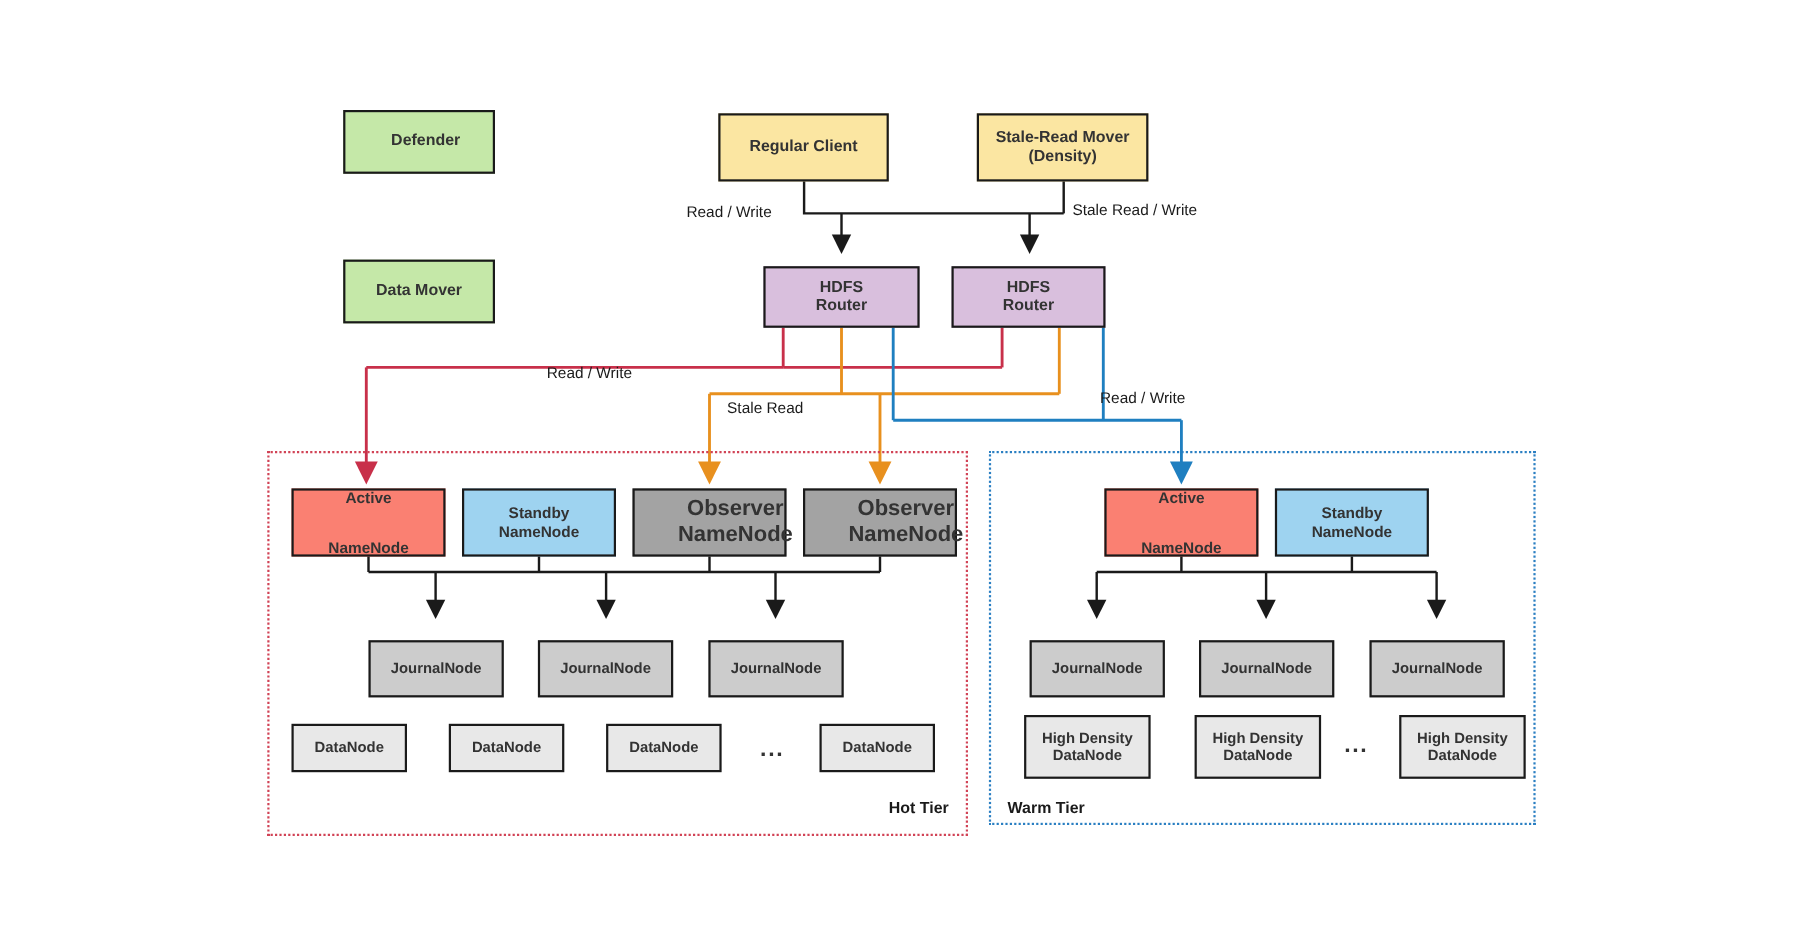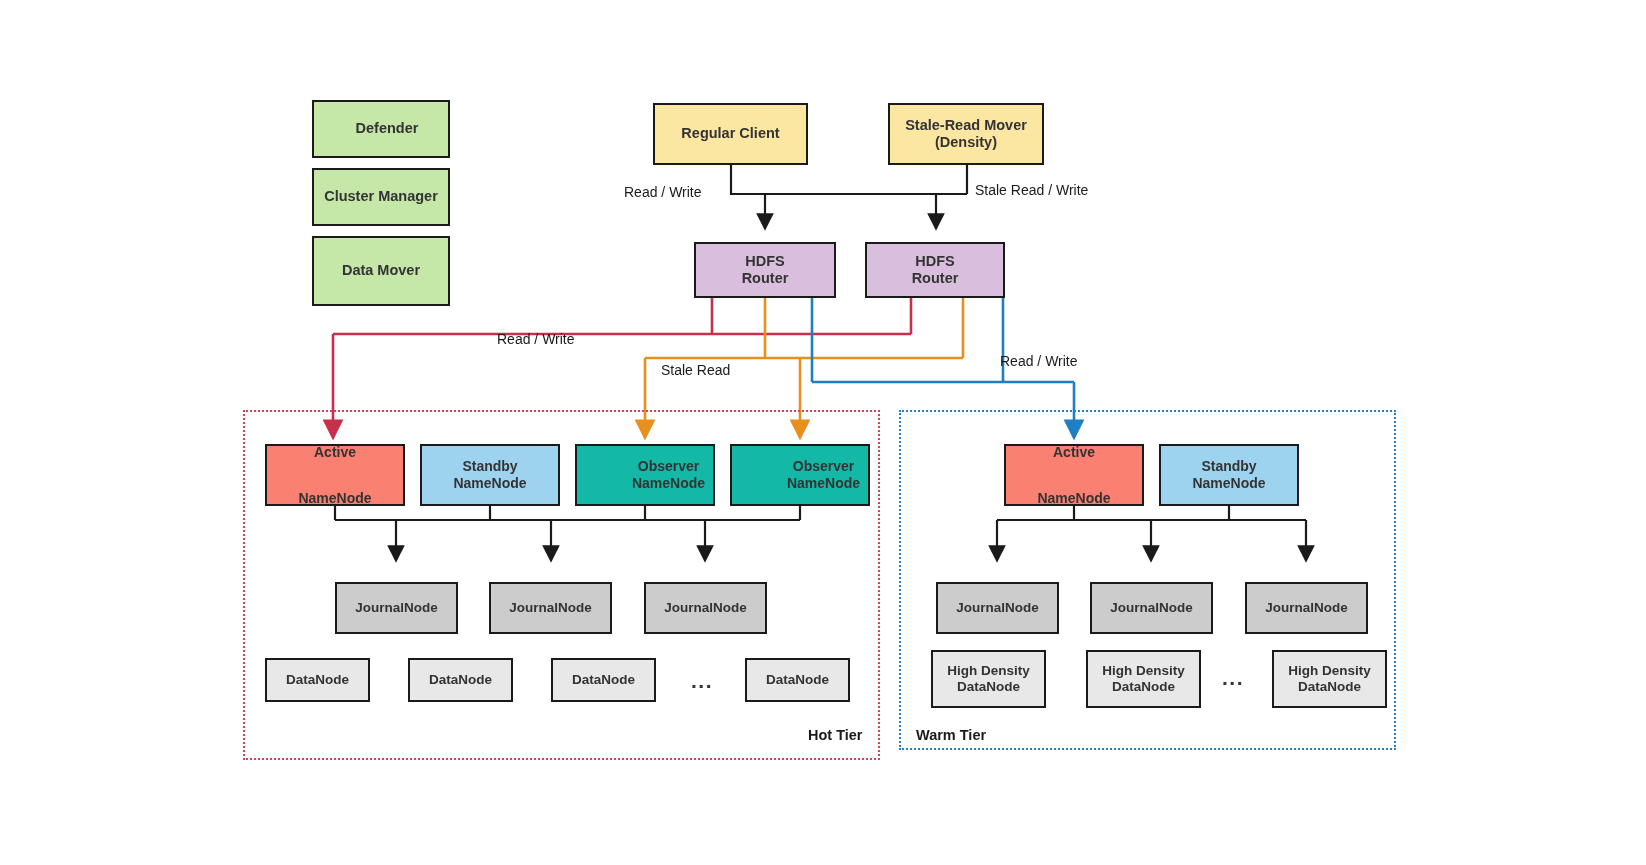--- a/index.html
+++ b/index.html
@@ -6,21 +6,21 @@
   body{font-family:"Liberation Sans",sans-serif;}
   #canvas{position:relative;width:1646px;height:865px;background:#ffffff;overflow:hidden;}
   .node{position:absolute;box-sizing:border-box;border:2px solid #1a1a1a;
         display:flex;align-items:center;justify-content:center;text-align:center;
         font-weight:bold;color:#333333;line-height:1.18;}
   .n-green{background:#c5e8a8;font-size:14.5px;}
   .n-yellow{background:#fbe6a2;font-size:14.5px;}
   .n-purple{background:#d9bfdd;font-size:14.5px;}
   .n-active{background:#fa8072;font-size:14px;gap:29px;}
   .n-standby{background:#9ed3f0;font-size:14px;}
-  .n-observer{background:#14b8a6;font-size:14px;padding-left:47px;}
+  .n-observer{background:#a3a3a3;font-size:20px;padding-left:47px;}
   .n-journal{background:#cccccc;font-size:13.5px;}
   .n-data{background:#e8e8e8;font-size:13.5px;}
   .tier{position:absolute;box-sizing:border-box;}
   .tier-hot{border:2px dotted #d14356;}
   .tier-warm{border:2px dotted #2a7fc2;}
   .tier-label{position:absolute;font-size:14.5px;font-weight:bold;color:#1a1a1a;white-space:nowrap;}
   .edge-label{position:absolute;font-size:14px;font-weight:normal;color:#1a1a1a;white-space:nowrap;}
   .ell{position:absolute;font-size:21px;font-weight:bold;color:#333333;letter-spacing:1.5px;}
   svg.wires{position:absolute;left:0;top:0;width:1646px;height:865px;overflow:visible;pointer-events:none;}
 </style>
@@ -93,24 +93,21 @@
       <path d="M997,520 L1306,520"></path>
       <path d="M997,520 L997,554" marker-end="url(#ah-black)"></path>
       <path d="M1151,520 L1151,554" marker-end="url(#ah-black)"></path>
       <path d="M1306,520 L1306,554" marker-end="url(#ah-black)"></path>
     </g>
   </svg>
 
   <div class="node n-green" style="left:312px;top:100px;width:138px;height:58px;padding-left:12px;">
     <span>Defender</span>
   </div>
-  <div class="node n-green" style="left:312px;top:168px;width:138px;height:58px;">
-    <span>Cluster Manager</span>
-  </div>
-  <div class="node n-green" style="left:312px;top:236px;width:138px;height:70px;">
+  <div class="node n-green" style="left:312px;top:236px;width:138px;height:58px;">
     <span>Data Mover</span>
   </div>
 
   <div class="node n-yellow" style="left:653px;top:103px;width:155px;height:62px;">
     <span>Regular Client</span>
   </div>
   <div class="node n-yellow" style="left:888px;top:103px;width:156px;height:62px;flex-direction:column;">
     <span>Stale-Read Mover</span>
     <span>(Density)</span>
   </div>

